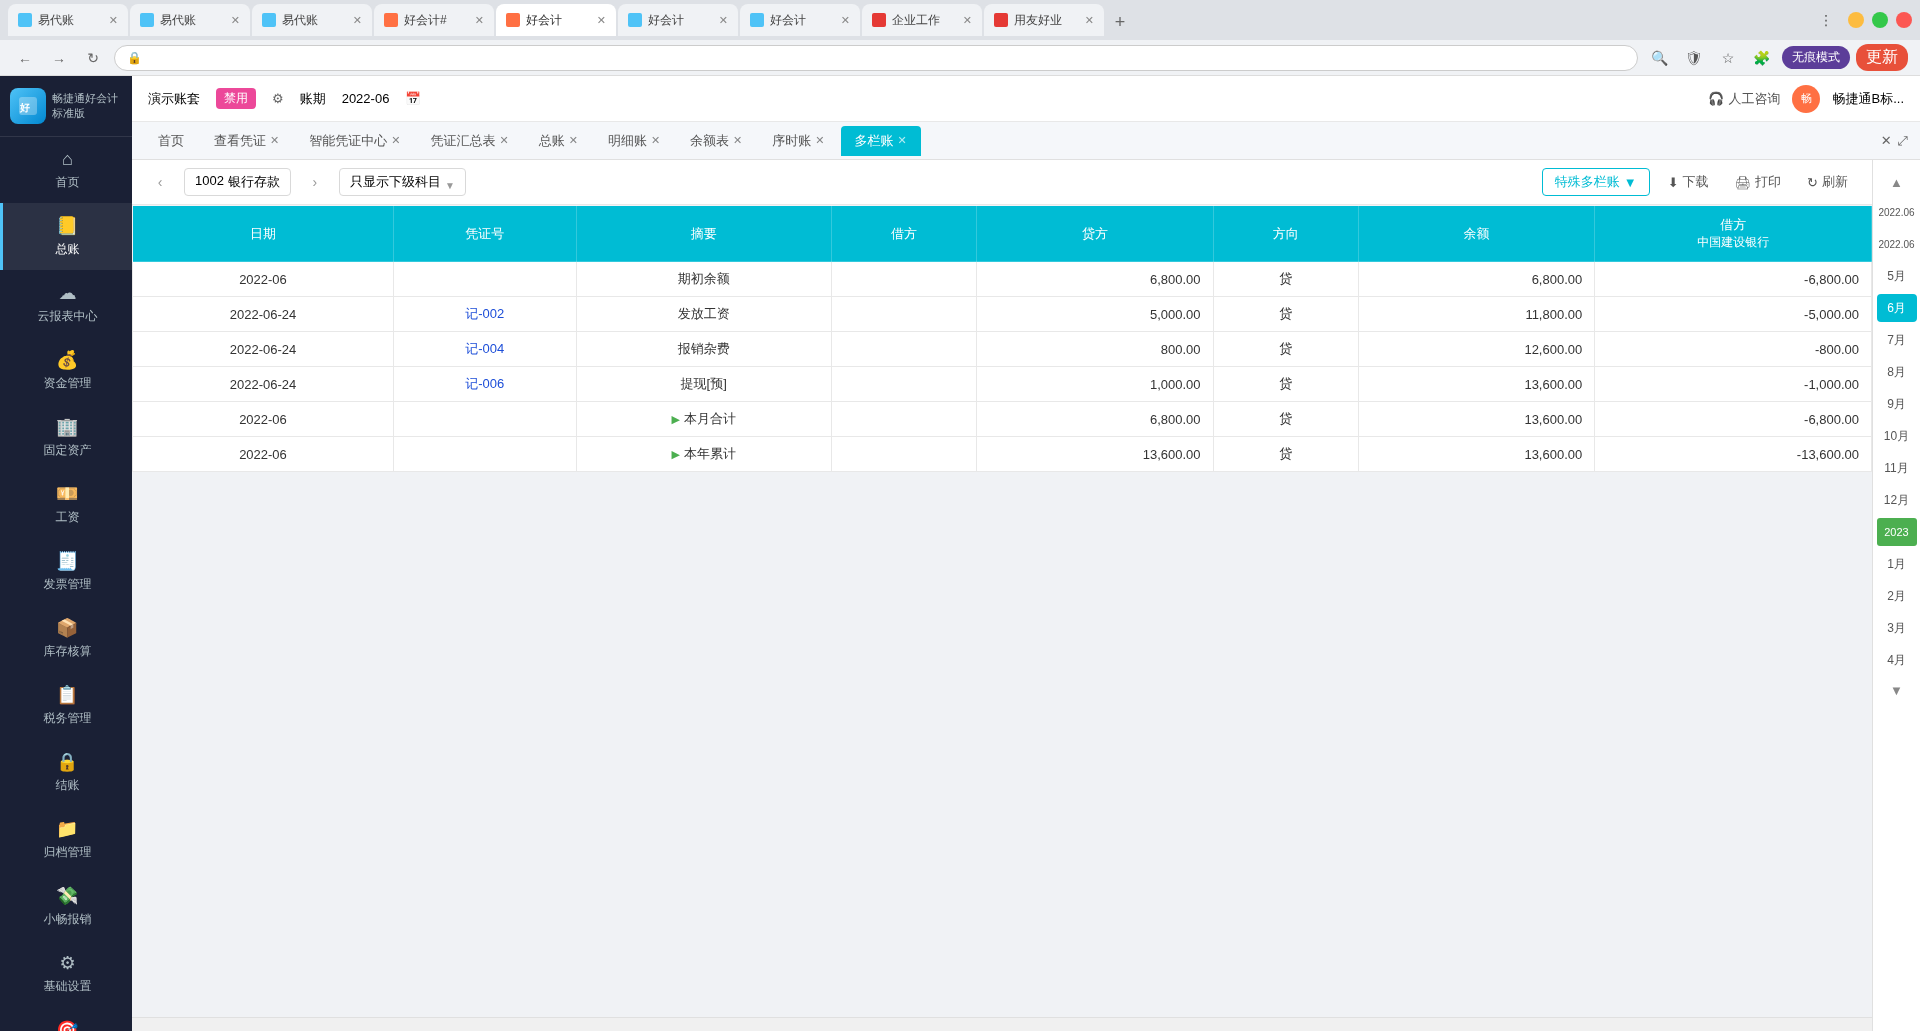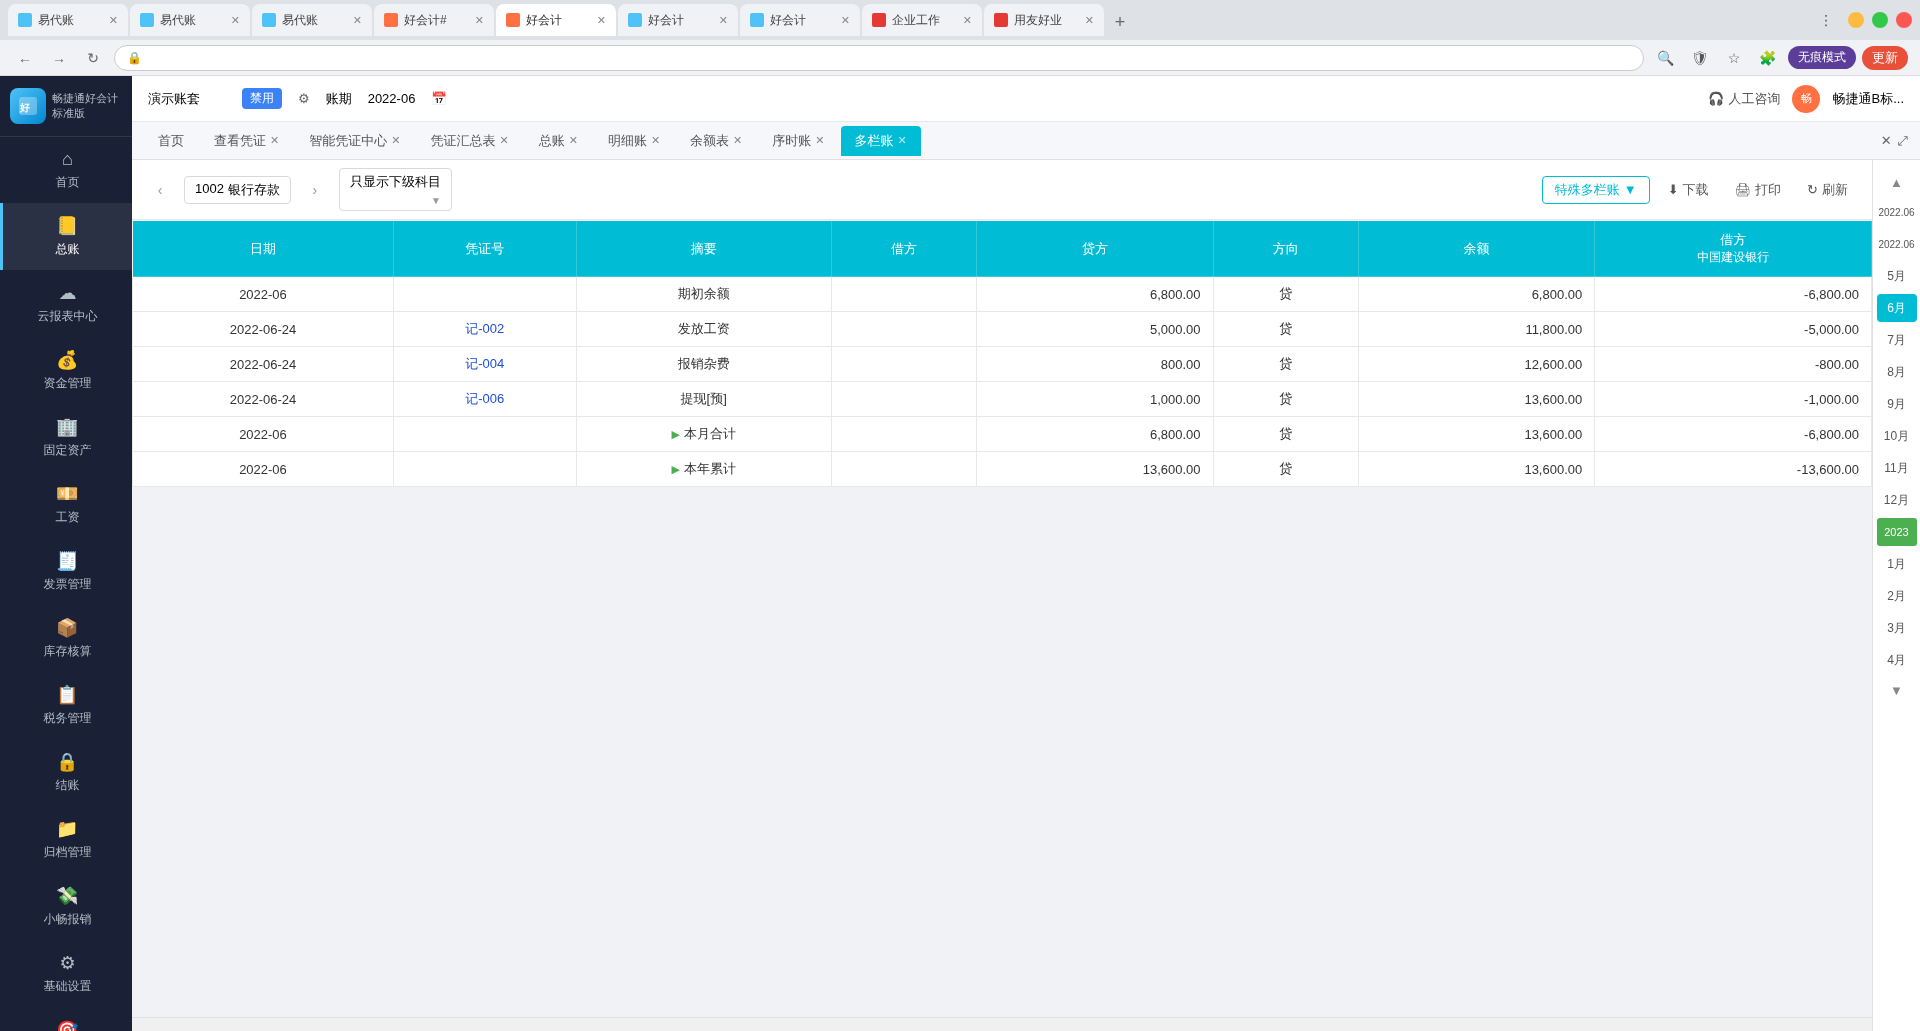--- a/index.html
+++ b/index.html
@@ -13,57 +13,57 @@
     .tab-new { width: 28px; height: 28px; display: flex; align-items: center; justify-content: center; border-radius: 50%; font-size: 18px; color: #666; cursor: pointer; }
     .browser-actions { margin-left: auto; display: flex; align-items: center; gap: 8px; }
     .browser-btn { width: 28px; height: 28px; display: flex; align-items: center; justify-content: center; border-radius: 50%; cursor: pointer; font-size: 14px; color: #555; }
 
     
     .address-bar { background: #f0f2f5; height: 36px; display: flex; align-items: center; padding: 0 12px; gap: 8px; border-bottom: 1px solid #ddd; }
     .nav-btn { width: 26px; height: 26px; display: flex; align-items: center; justify-content: center; border-radius: 50%; cursor: pointer; color: #666; font-size: 14px; }
     .url-bar { flex: 1; height: 26px; background: #fff; border: 1px solid #ccc; border-radius: 13px; padding: 0 12px; font-size: 12px; color: #333; display: flex; align-items: center; }
     .address-actions { display: flex; gap: 6px; align-items: center; }
     .no-trace-btn { background: #5c3d99; color: #fff; border-radius: 12px; padding: 3px 10px; font-size: 12px; cursor: pointer; }
-    .update-btn { background: #e8503a; color: #fff; border-radius: 12px; padding: 3px 10px; font-size: 13px; cursor: pointer; }
+    .update-btn { background: #e8503a; color: #fff; border-radius: 12px; padding: 3px 10px; font-size: 16px; cursor: pointer; }
 
     
     .app-container { display: flex; height: calc(1031px - 76px); }
 
     
     .sidebar { width: 132px; background: #1a2035; color: #fff; display: flex; flex-direction: column; flex-shrink: 0; overflow-y: auto; }
     .sidebar-logo { padding: 12px 10px; border-bottom: 1px solid rgba(255,255,255,0.1); display: flex; align-items: center; gap: 6px; }
     .logo-icon { width: 36px; height: 36px; background: linear-gradient(135deg, #4fc3f7, #0288d1); border-radius: 8px; display: flex; align-items: center; justify-content: center; font-size: 10px; color: #fff; font-weight: bold; }
     .logo-text { font-size: 11px; color: #b0bec5; line-height: 1.4; }
     .sidebar-item { display: flex; flex-direction: column; align-items: center; justify-content: center; padding: 12px 4px; cursor: pointer; gap: 4px; color: #b0bec5; font-size: 12px; border-left: 3px solid transparent; }
     .sidebar-item.active { color: #fff; background: rgba(255,255,255,0.08); border-left-color: #4fc3f7; }
     .sidebar-item-icon { font-size: 18px; }
 
     
     .main-content { flex: 1; display: flex; flex-direction: column; overflow: hidden; }
 
     
     .app-header { background: #fff; height: 46px; display: flex; align-items: center; padding: 0 16px; border-bottom: 1px solid #e8e8e8; gap: 16px; }
-    .account-badge { background: #3b82f6; color: #fff; border-radius: 4px; padding: 2px 8px; font-size: 12px; cursor: pointer; margin-left: 26px; }
+    .account-badge { background: #ec4899; color: #fff; border-radius: 4px; padding: 2px 8px; font-size: 12px; cursor: pointer; }
     .header-actions { margin-left: auto; display: flex; align-items: center; gap: 12px; }
     .header-btn { display: flex; align-items: center; gap: 4px; font-size: 13px; color: #555; cursor: pointer; }
     .user-avatar { width: 28px; height: 28px; border-radius: 50%; background: #ff7043; color: #fff; display: flex; align-items: center; justify-content: center; font-size: 11px; }
 
     
     .page-tabs { background: #f5f7fa; border-bottom: 1px solid #e0e0e0; display: flex; align-items: center; padding: 0 12px; height: 38px; gap: 2px; overflow-x: auto; }
     .page-tab { display: flex; align-items: center; gap: 4px; padding: 6px 14px; border-radius: 4px 4px 0 0; cursor: pointer; font-size: 13px; color: #555; white-space: nowrap; }
     .page-tab.active { background: #00bcd4; color: #fff; }
     .page-tab-close { font-size: 11px; cursor: pointer; opacity: 0.7; }
     .tab-expand { margin-left: auto; cursor: pointer; color: #666; }
 
     
     .toolbar { background: #fff; padding: 8px 16px; display: flex; align-items: center; gap: 12px; border-bottom: 1px solid #e8e8e8; }
     .nav-arrow { width: 24px; height: 24px; display: flex; align-items: center; justify-content: center; cursor: pointer; color: #999; font-size: 14px; }
     .subject-selector { display: flex; align-items: flex-start; gap: 4px; border: 1px solid #d9d9d9; border-radius: 4px; padding: 4px 10px; cursor: pointer; font-size: 13px; }
     .subject-arrow { color: #999; font-size: 10px; }
-    .subcategory-filter { display: flex; align-items: flex-end; gap: 4px; border: 1px solid #d9d9d9; border-radius: 4px; padding: 4px 10px; cursor: pointer; font-size: 13px; flex-direction: column; }
+    .subcategory-filter { display: flex; align-items: flex-end; gap: 4px; border: 1px solid #d9d9d9; border-radius: 4px; padding: 4px 10px; cursor: pointer; font-size: 13px; }
     .toolbar-right { margin-left: auto; display: flex; gap: 10px; align-items: center; }
     .special-multi-btn { border: 1px solid #00bcd4; color: #00bcd4; border-radius: 4px; padding: 4px 12px; cursor: pointer; font-size: 13px; display: flex; align-items: center; gap: 4px; }
     .toolbar-action-btn { display: flex; align-items: center; gap: 4px; font-size: 13px; color: #555; cursor: pointer; padding: 4px 8px; }
 
     
     .table-container { flex: 1; overflow: auto; position: relative; }
     .ledger-table { width: 100%; border-collapse: collapse; }
     .ledger-table thead tr { background: #00bcd4; color: #fff; }
     .ledger-table thead th { padding: 10px 12px; text-align: center; font-weight: normal; font-size: 13px; border: 1px solid rgba(255,255,255,0.2); white-space: nowrap; }
     .ledger-table tbody tr { background: #fff; }

